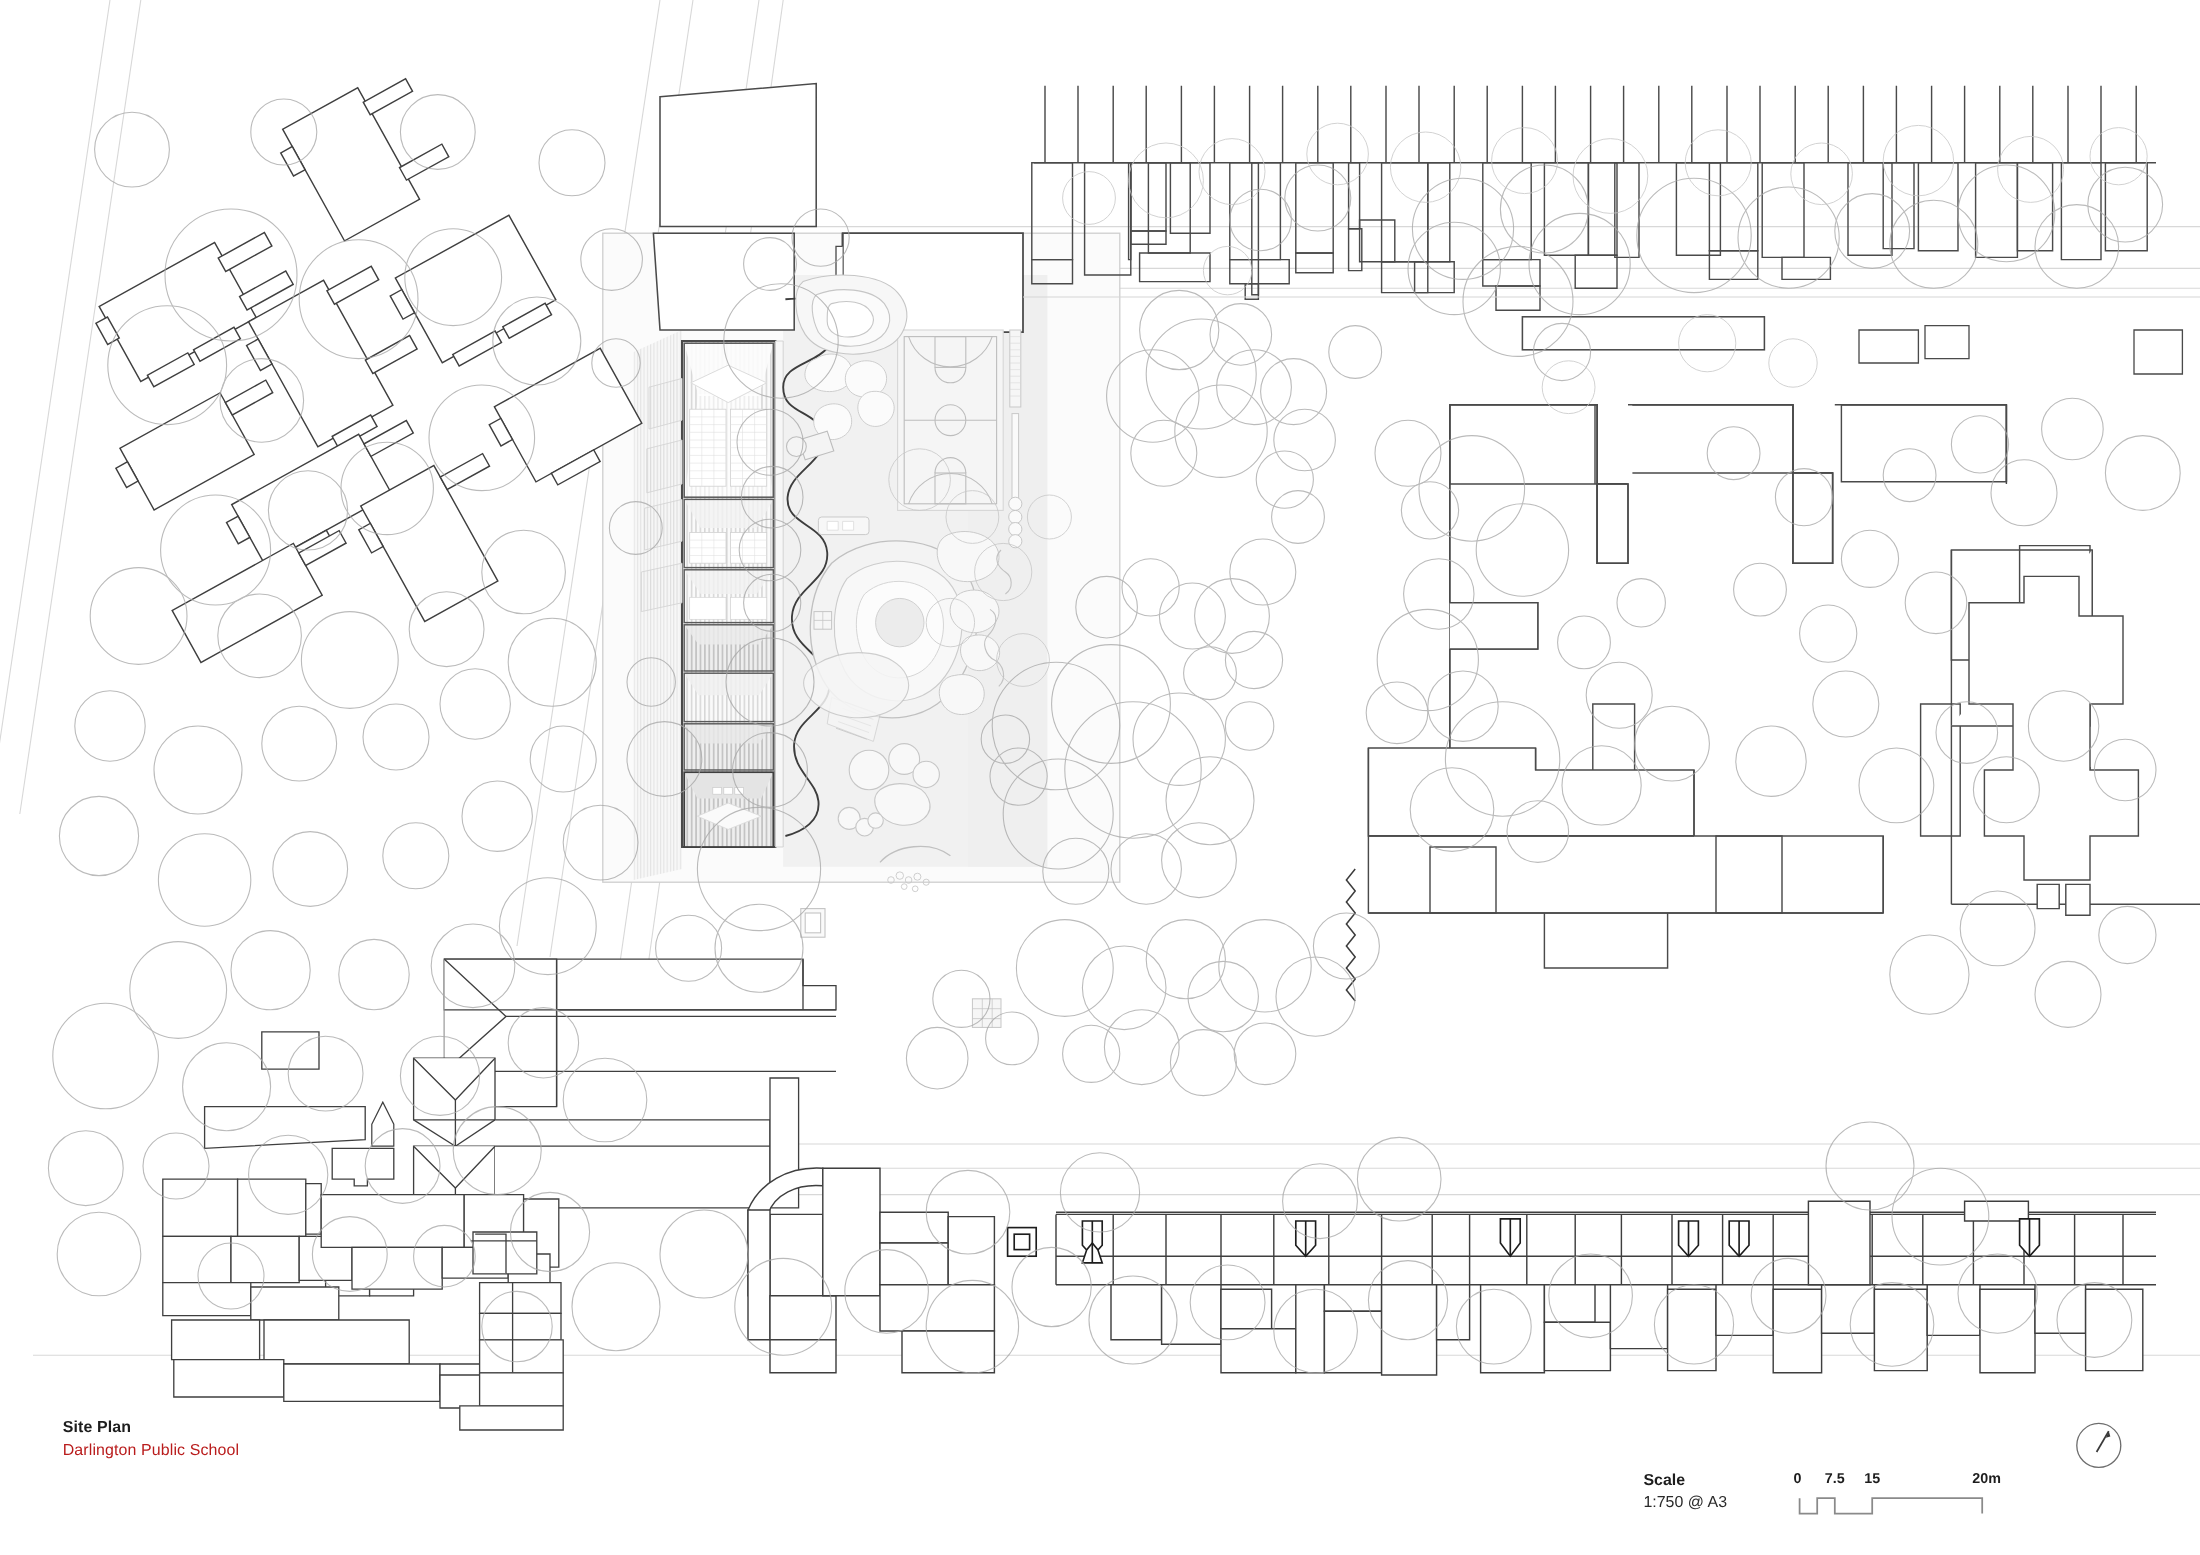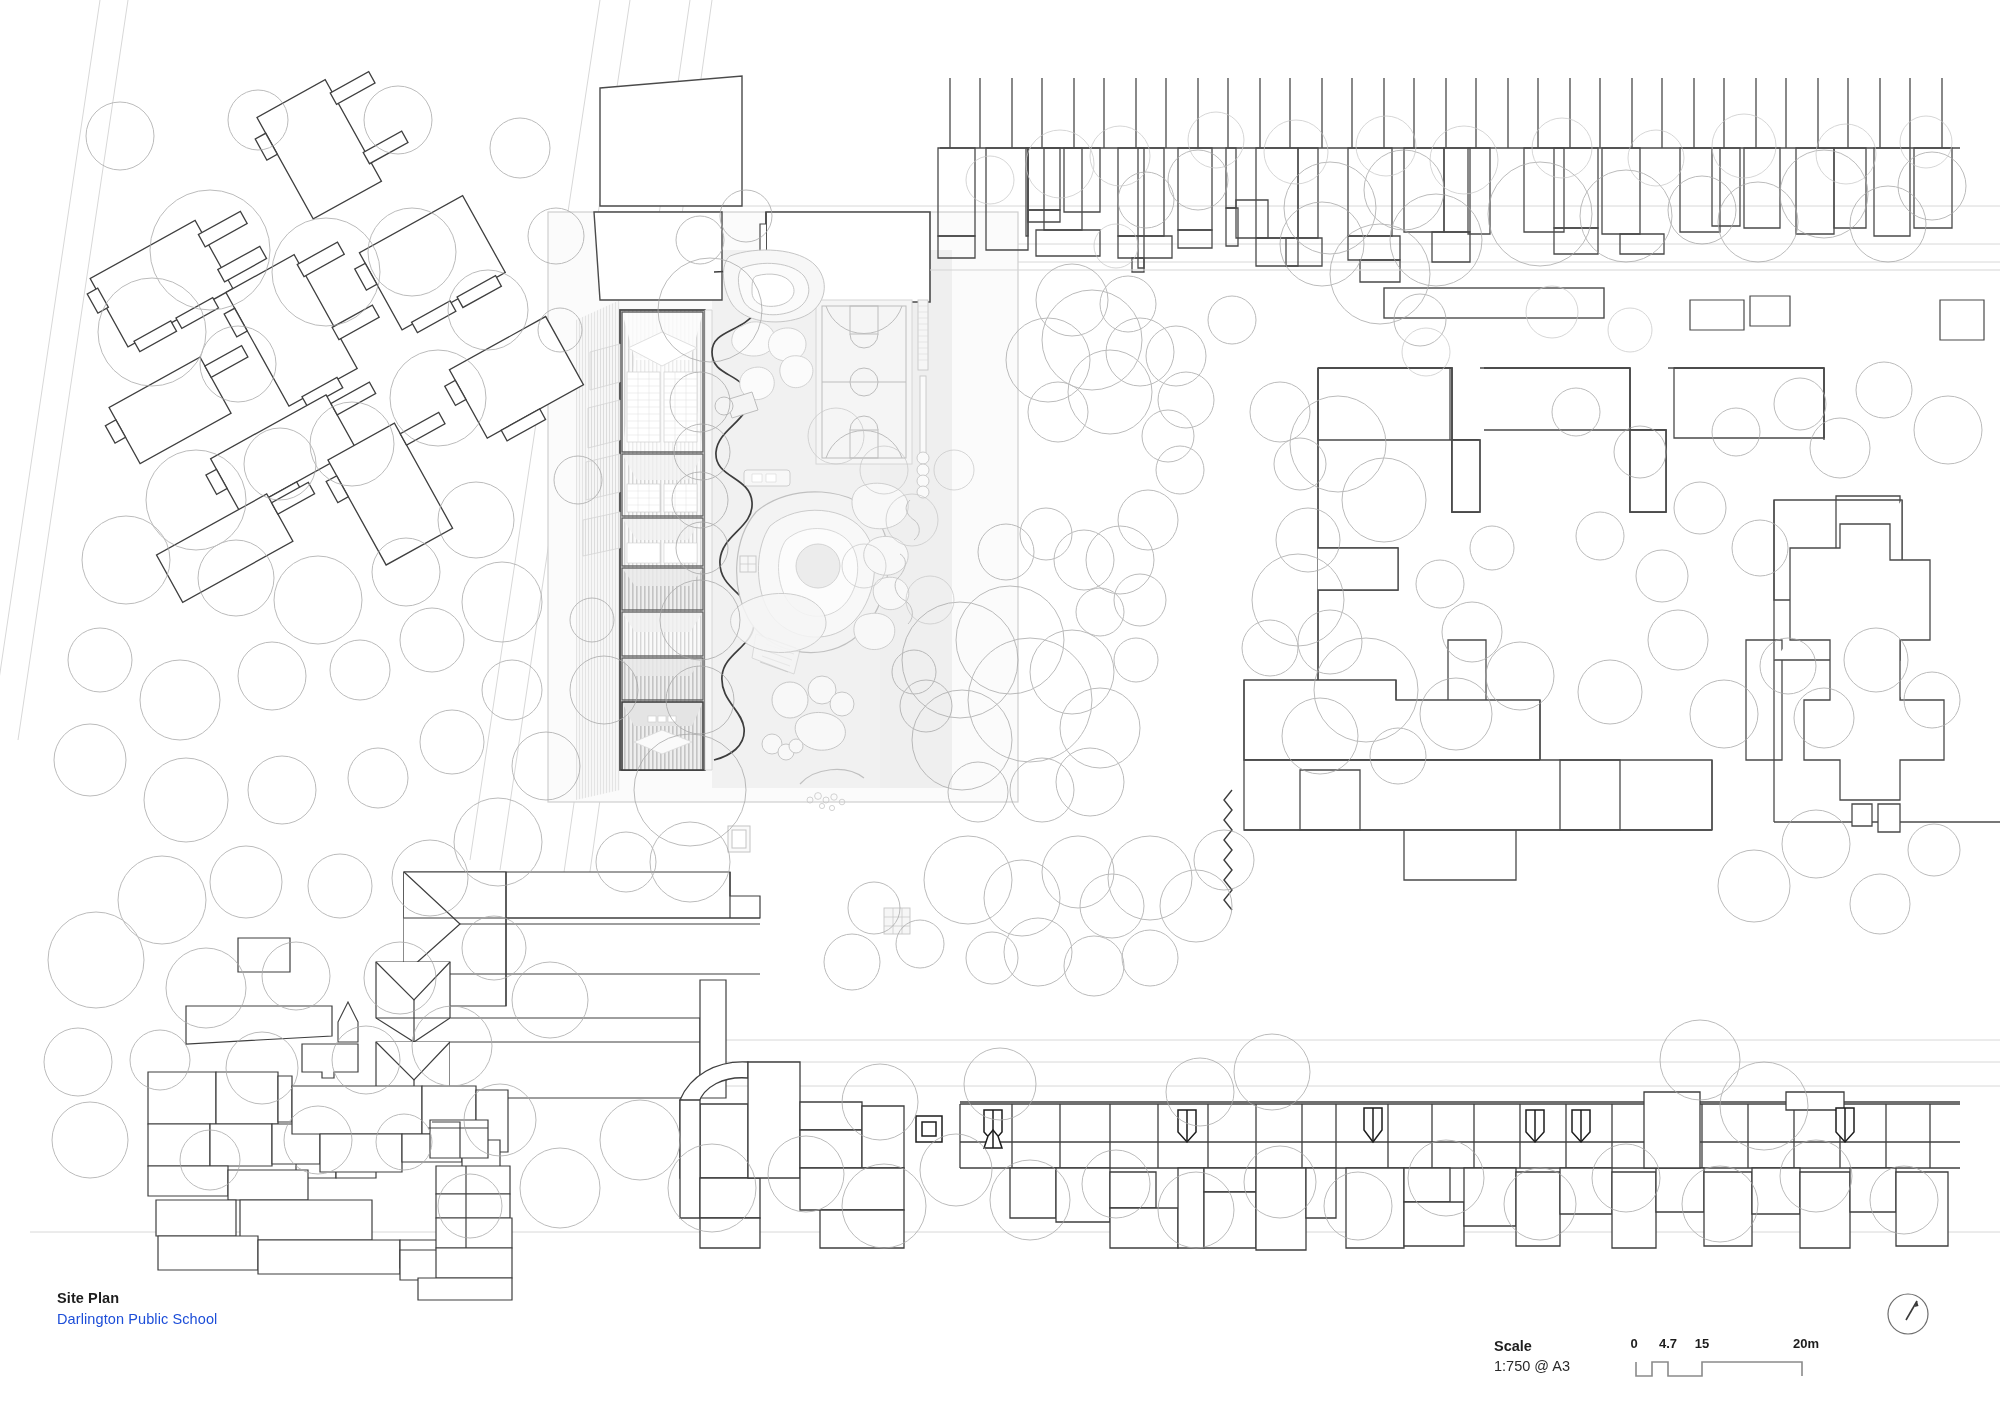--- a/index.html
+++ b/index.html
@@ -37,21 +37,21 @@
   #titleblock .tb-title {
     font-size: 14.5px;
     font-weight: bold;
     color: #1d1d1d;
     letter-spacing: 0.1px;
     line-height: 1.45;
   }
   #titleblock .tb-sub {
     font-size: 14.5px;
     font-weight: normal;
-    color: #1d4ed8;
+    color: #b91c1c;
     letter-spacing: 0.1px;
     line-height: 1.45;
   }
 
   
   #scaleblock {
     position: absolute;
     left: 1494px;
     top: 1336px;
     width: 460px;
@@ -989,21 +989,21 @@
     <div class="tb-title">Site Plan</div>
     <div class="tb-sub">Darlington Public School</div>
   </div>
 
   <div id="scaleblock">
     <div class="sc-label">Scale</div>
     <div class="sc-value">1:750 @ A3</div>
 
     <div id="scalebar">
       <div class="tick-label" style="left:0px;">0</div>
-      <div class="tick-label" style="left:34px;">4.7</div>
+      <div class="tick-label" style="left:34px;">7.5</div>
       <div class="tick-label" style="left:68px;">15</div>
       <div class="tick-label" style="left:172px;">20m</div>
 
       <svg width="200" height="24" viewBox="0 0 200 24">
         <path d="M2 4 L2 18 L18 18 L18 4 L34 4 L34 18 L68 18 L68 4 L168 4 L168 18" fill="none" stroke="#8a8a8a" stroke-width="1.6" stroke-linejoin="miter" stroke-linecap="butt"></path>
       </svg>
     </div>
   </div>
 
   <div id="northarrow">

